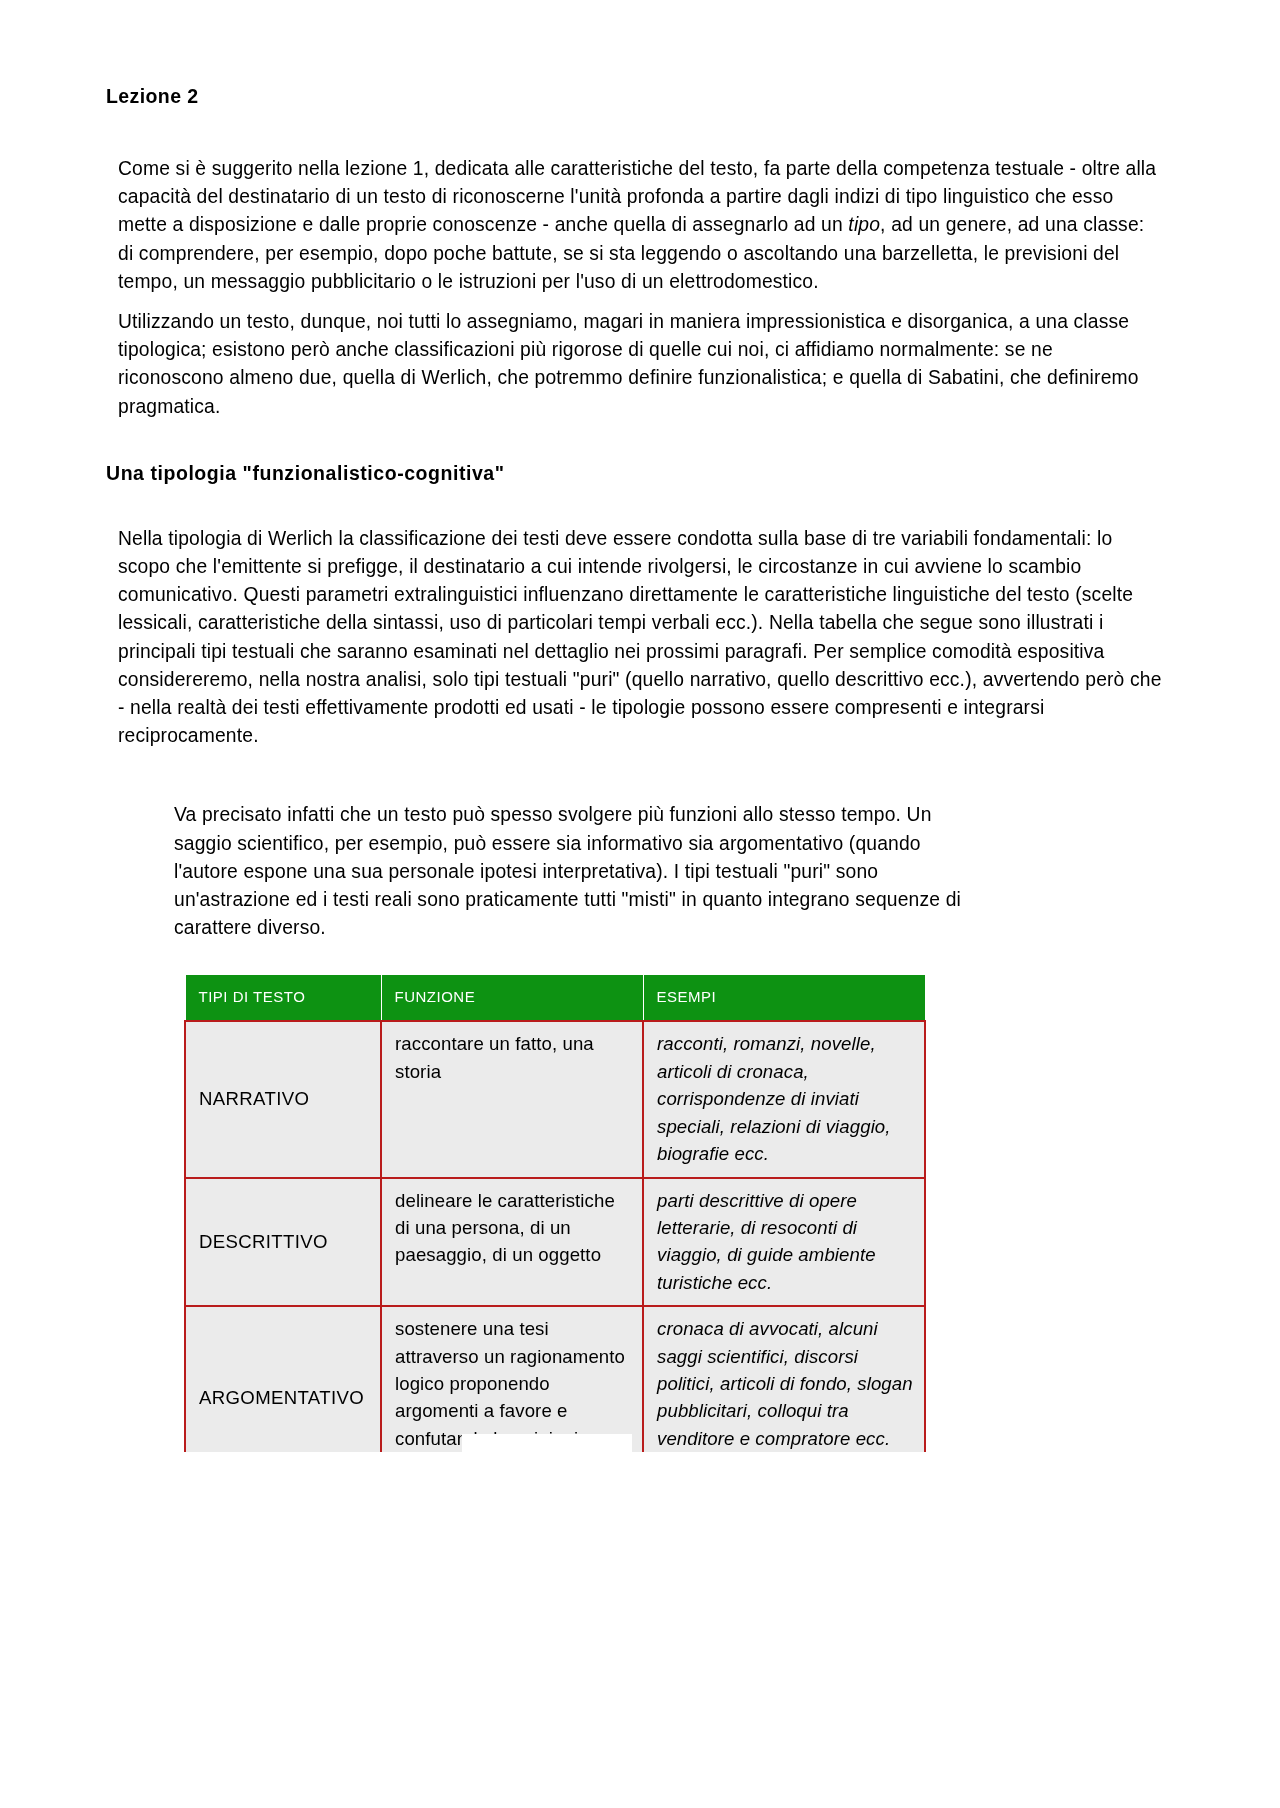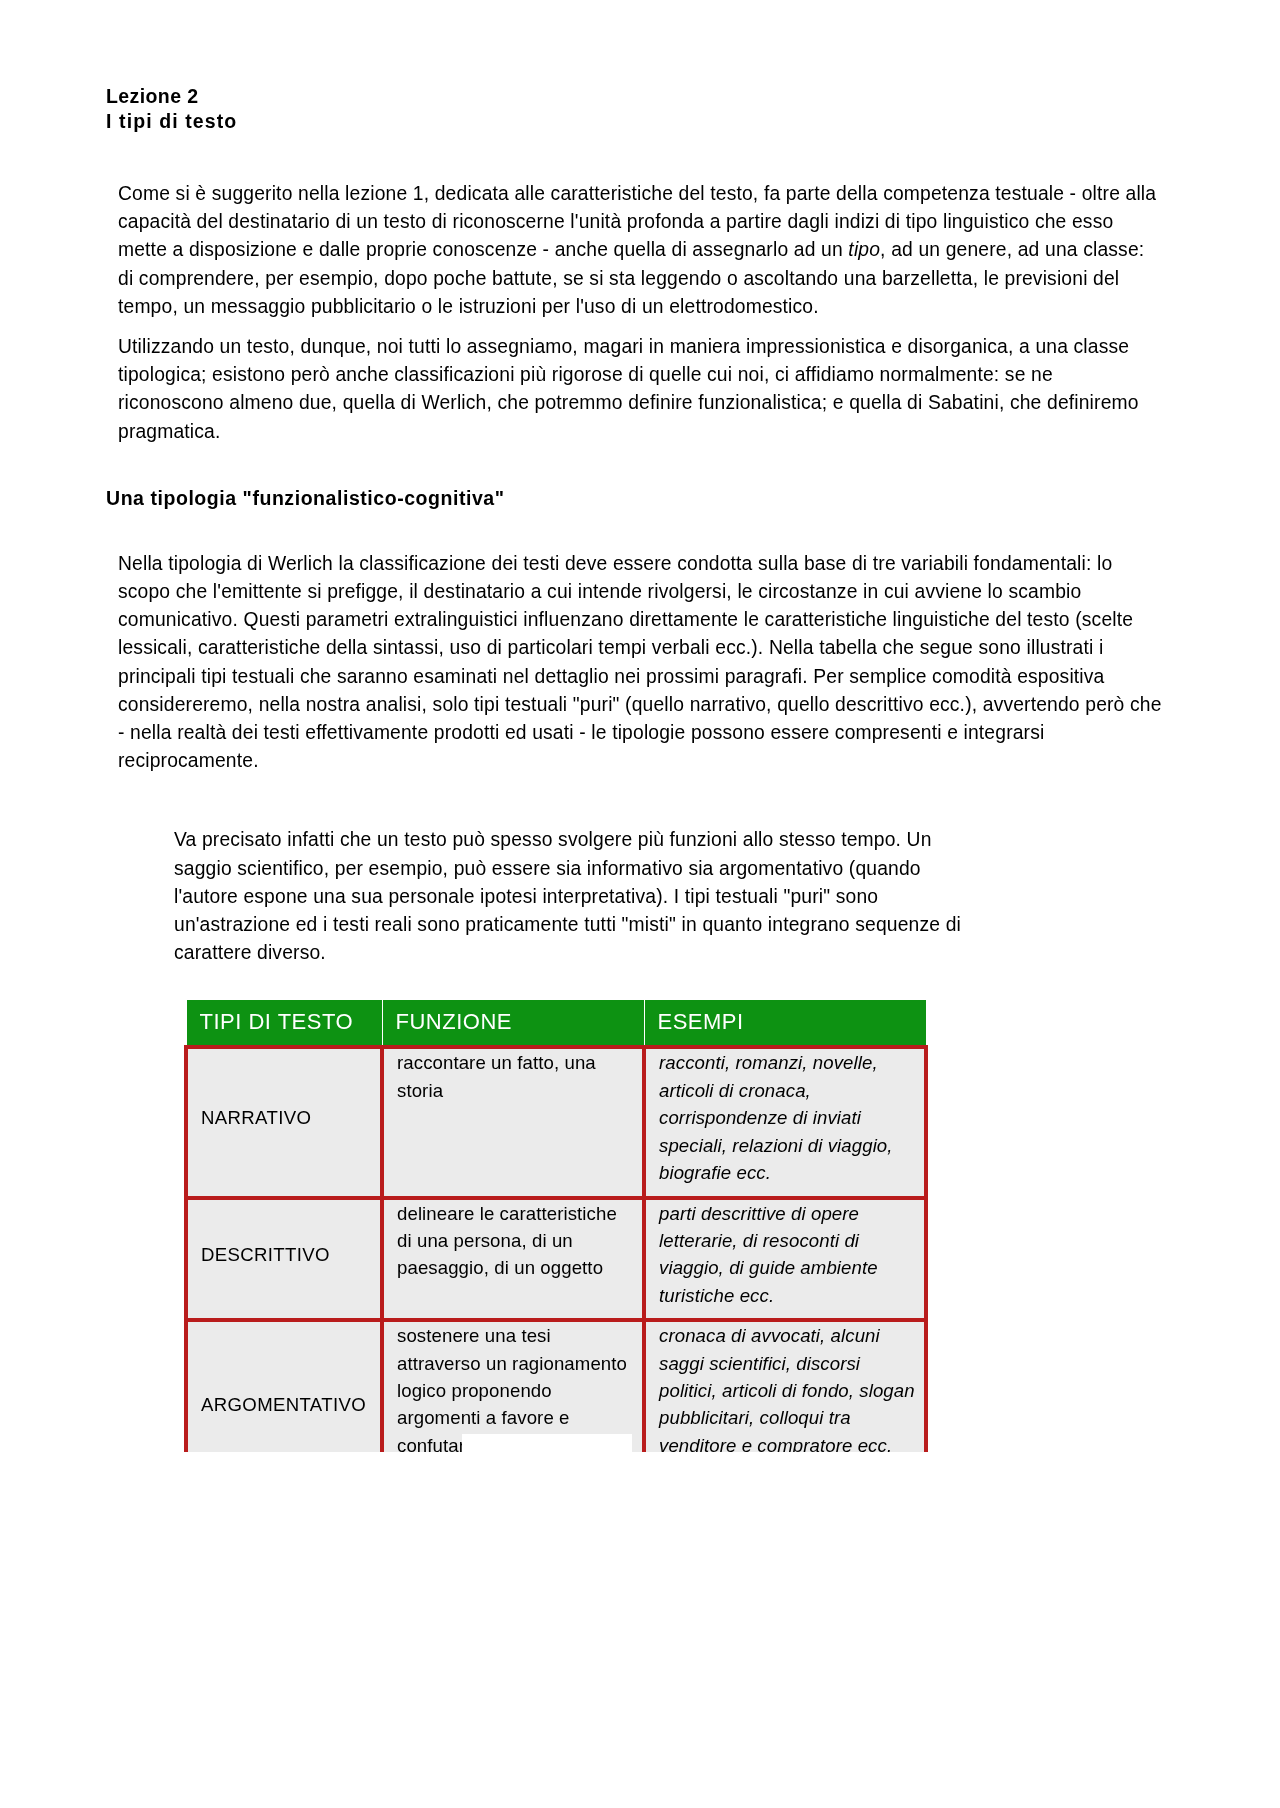--- a/index.html
+++ b/index.html
@@ -69,35 +69,35 @@
     width: 740px;
     table-layout: fixed;
     border: 1px solid #9a9a9a;
   }
   table.types col.c1 { width: 196px; }
   table.types col.c2 { width: 262px; }
   table.types col.c3 { width: 282px; }
   table.types th {
     background: #0d9212;
     color: #ffffff;
-    font-size: 22px;
+    font-size: 15px;
     font-weight: normal;
     text-align: left;
     letter-spacing: 0.5px;
     padding: 11px 9px 12px 13px;
     border: 1px solid #ffffff;
     vertical-align: middle;
     line-height: 22px;
   }
   table.types td {
     background: #ebebeb;
-    border: 4px solid #b91c1c;
+    border: 2px solid #b91c1c;
     font-size: 18.6px;
     line-height: 27.4px;
-    padding: 0 9px 9px 13px;
+    padding: 8px 9px 9px 13px;
     vertical-align: top;
     letter-spacing: 0.1px;
   }
   table.types td.type-name {
     vertical-align: middle;
     letter-spacing: 0.35px;
   }
   table.types td.examples {
     font-style: italic;
   }
@@ -123,21 +123,20 @@
     background: #ffffff;
   }
 </style>
 </head>
 <body>
 
 <div class="page">
 
   <div>
     <div class="doc-title">Lezione 2</div>
-    <div class="doc-subtitle">I tipi di testo</div>
   </div>
 
   <div class="spacer-lg"></div>
 
   <p class="para"><span>Come si è suggerito nella lezione 1, dedicata alle caratteristiche del testo, fa parte della competenza testuale - oltre alla capacità del destinatario di un testo di riconoscerne l'unità profonda a partire dagli indizi di tipo linguistico che esso mette a disposizione e dalle proprie conoscenze - anche quella di assegnarlo ad un </span><em class="it">tipo</em><span>, ad un genere, ad una classe: di comprendere, per esempio, dopo poche battute, se si sta leggendo o ascoltando una barzelletta, le previsioni del tempo, un messaggio pubblicitario o le istruzioni per l'uso di un elettrodomestico.</span></p>
 
   <p class="para">Utilizzando un testo, dunque, noi tutti lo assegniamo, magari in maniera impressionistica e disorganica, a una classe tipologica; esistono però anche classificazioni più rigorose di quelle cui noi, ci affidiamo normalmente: se ne riconoscono almeno due, quella di Werlich, che potremmo definire funzionalistica; e quella di Sabatini, che definiremo pragmatica.</p>
 
 
   <div class="spacer-md"></div>

